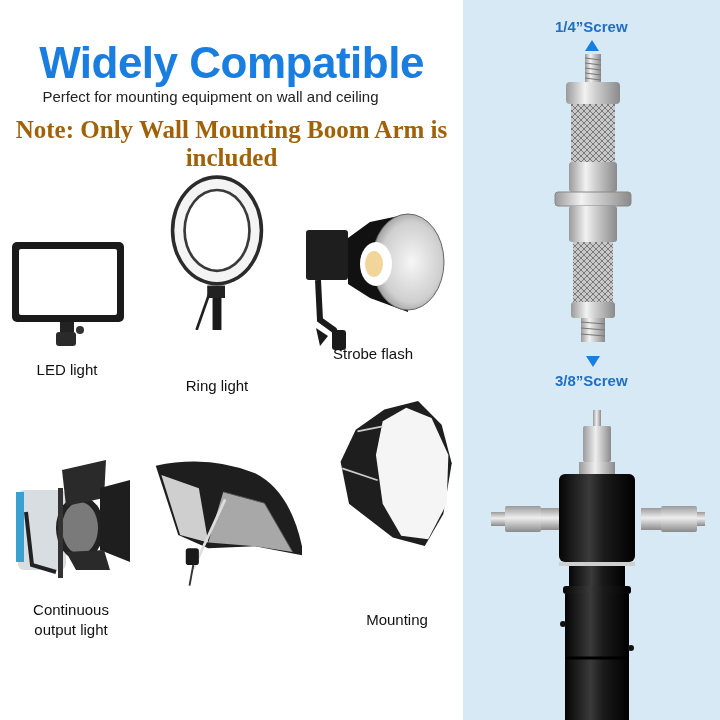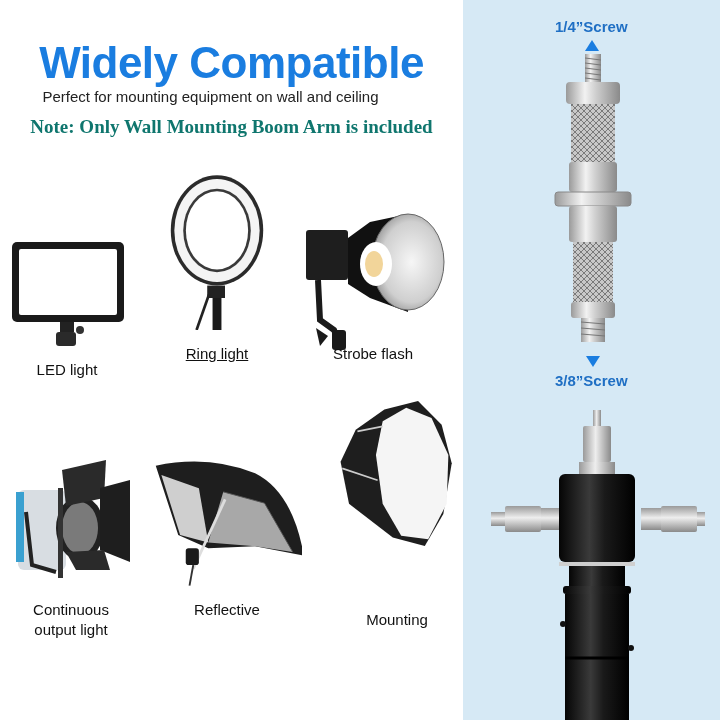--- a/index.html
+++ b/index.html
@@ -8,21 +8,21 @@
 
   .left { position: absolute; left: 0; top: 0; width: 463px; height: 720px; background: #ffffff; }
   .right { position: absolute; left: 463px; top: 0; width: 257px; height: 720px; background: #d6e9f5; }
 
   .title { position: absolute; left: 0; width: 463px; top: 18px; text-align: center;
            font-family: "Liberation Sans", sans-serif; font-weight: bold; font-size: 44px;
            color: #1a7de0; letter-spacing: -0.5px; line-height: 56px; margin-top: 17px; }
   .subtitle { position: absolute; left: 0; width: 421px; top: 88px; text-align: center;
               font-size: 15px; color: #222; }
   .note { position: absolute; left: 0; width: 463px; top: 116px; text-align: center;
-          font-family: "Liberation Serif", serif; font-weight: bold; font-size: 19px; color: #0f766e; }
+          font-family: "Liberation Serif", serif; font-weight: bold; font-size: 25px; color: #a16207; }
 
   .item { position: absolute; width: 150px; }
   .item .pic { position: absolute; left: 0; top: 0; width: 150px; height: 160px; }
   .item .label { position: absolute; left: 0; width: 150px; text-align: center;
                  font-size: 15px; color: #111; line-height: 20px; }
 
   .screw-label { position: absolute; font-weight: bold; font-size: 15px; color: #1f6fc4; }
   .tri-up { position: absolute; width: 0; height: 0; border-left: 7px solid transparent;
             border-right: 7px solid transparent; border-bottom: 11px solid #1a7de0; }
   .tri-down { position: absolute; width: 0; height: 0; border-left: 7px solid transparent;
@@ -50,21 +50,21 @@
   <div class="item" style="left:142px; top:170px;">
     <svg class="pic" viewBox="0 0 150 180" width="150" height="180">
       <ellipse cx="75" cy="68" rx="52" ry="62" fill="#2b2b2b"></ellipse>
       <ellipse cx="75" cy="68" rx="48" ry="58" fill="#f4f4f4"></ellipse>
       <ellipse cx="75" cy="68" rx="38" ry="47" fill="#3a3a3a"></ellipse>
       <ellipse cx="75" cy="68" rx="35" ry="44" fill="#ffffff"></ellipse>
       <rect x="64" y="130" width="20" height="14" fill="#222"></rect>
       <rect x="70" y="144" width="10" height="36" fill="#1a1a1a"></rect>
       <line x1="66" y1="140" x2="52" y2="180" stroke="#222" stroke-width="3"></line>
     </svg>
-    <div class="label" style="top:174px;text-decoration:underline;">Ring light</div>
+    <div class="label" style="top:206px;">Ring light</div>
   </div>
 
   <div class="item" style="left:298px; top:200px;">
     <svg class="pic" viewBox="0 0 150 160" width="150" height="160">
       <defs>
         <radialGradient id="refl" cx="0.55" cy="0.5" r="0.6">
           <stop offset="0" stop-color="#f6f6f6"></stop>
           <stop offset="0.7" stop-color="#cfcfcf"></stop>
           <stop offset="1" stop-color="#8a8a8a"></stop>
         </radialGradient>
@@ -103,21 +103,20 @@
     <svg class="pic" viewBox="0 0 160 160" width="160" height="160">
       <path d="M4 22 Q60 10 110 30 Q150 50 162 118 L110 108 L60 110 L28 96 Z" fill="#1e1e1e"></path>
       <path d="M10 32 L30 96 L60 104 L50 46 Z" fill="#cfcfcf"></path>
       <path d="M60 104 L110 108 L150 114 L120 62 L76 50 Z" fill="#a8a8a8"></path>
       <path d="M76 50 L120 62 L150 114" stroke="#555" stroke-width="1" fill="none"></path>
       <line x1="78" y1="58" x2="44" y2="132" stroke="#ddd" stroke-width="3"></line>
       <rect x="36" y="110" width="14" height="18" rx="3" fill="#1a1a1a"></rect>
       <line x1="44" y1="128" x2="40" y2="150" stroke="#333" stroke-width="2"></line>
     </svg>
     <div class="label" style="top:160px;">
-      <div>Reflective</div>
     </div>
   </div>
 
   <div class="item" style="left:322px; top:396px;">
     <svg class="pic" viewBox="0 0 150 190" width="150" height="190">
       <polygon points="60,16 100,6 128,34 140,80 130,140 108,178 70,168 18,128 8,78 26,40" fill="#1e1e1e"></polygon>
       <polygon points="86,14 116,26 136,70 134,128 112,170 80,166 58,128 50,70 58,30" fill="#f5f5f5"></polygon>
       <line x1="10" y1="86" x2="52" y2="100" stroke="#ccc" stroke-width="2"></line>
       <line x1="28" y1="42" x2="58" y2="36" stroke="#ccc" stroke-width="2"></line>
     </svg>

